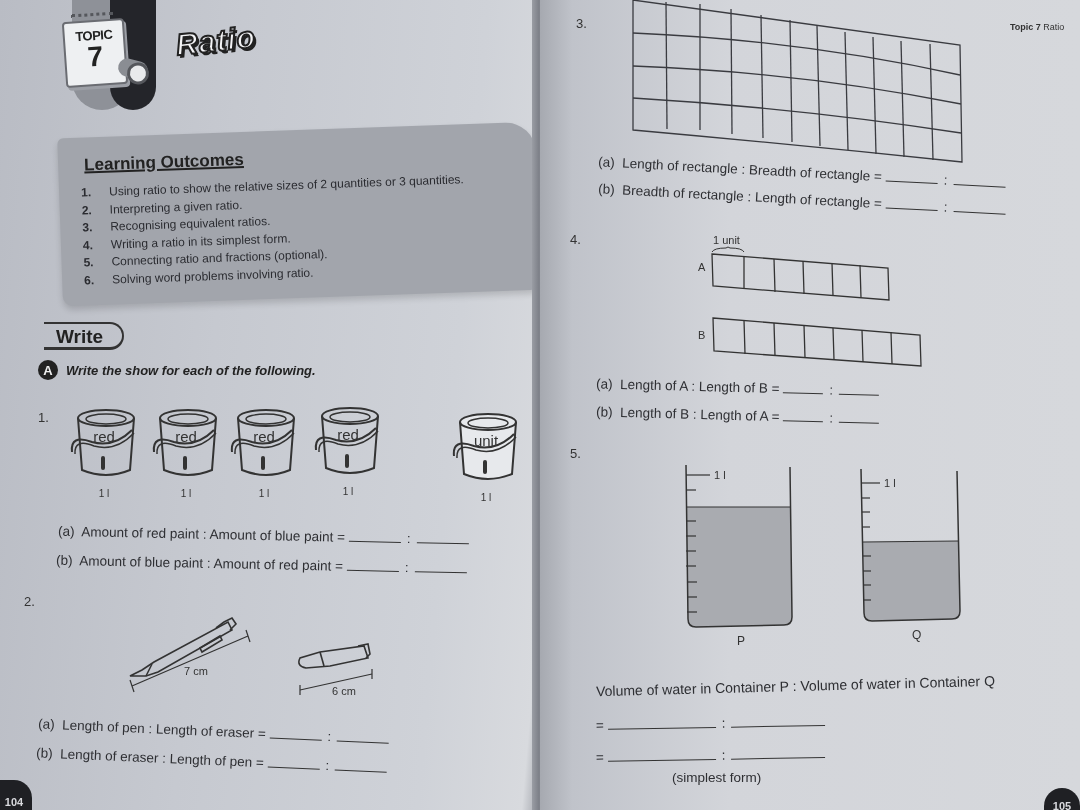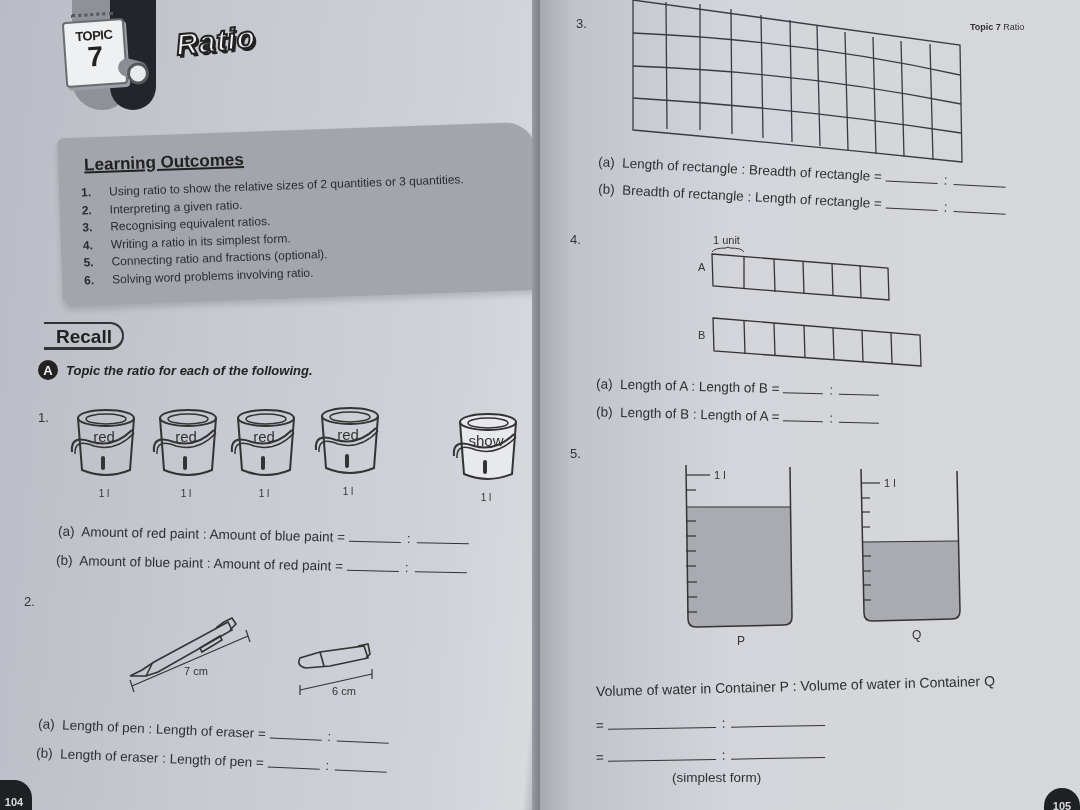--- a/index.html
+++ b/index.html
@@ -67,21 +67,21 @@
   .bucket .vol { position: absolute; left: 0; right: 0; top: 80px; text-align: center; font-size: 10px; color: #333; }
 
   .line-q { position: absolute; font-size: 13.5px; color: #2e2f33; white-space: nowrap; }
   .blank { display: inline-block; border-bottom: 1px solid #333; width: 52px; height: 12px; vertical-align: baseline; }
   .colon { display: inline-block; margin: 0 6px; }
 
   .page-num { position: absolute; width: 36px; height: 40px; background: #1f2024; color: #d8d9dd;
     font-weight: 700; font-size: 11px; display: flex; align-items: flex-end; justify-content: center; padding-bottom: 6px; }
 
   .running-head { position: absolute; left: 970px; top: 22px; font-size: 9px; color: #333; }
-  .running-head b { font-weight: 700; }
+  .running-head b { font-weight: 700; margin-left: 40px; }
 
   .cap { position: absolute; font-size: 11px; color: #333; }
 </style>
 </head>
 <body>
 
 <div class="spread">
 
   <div class="page-left">
     <div class="topic-tab-shadow"></div>
@@ -118,25 +118,25 @@
             <span>Connecting ratio and fractions (optional).</span>
           </li>
         <li>
             <span class="n">6.</span>
             <span>Solving word problems involving ratio.</span>
           </li>
       </ol>
     </div>
 
     <div class="recall">
-        <span>Recall</span>
+        <span>Write</span>
       </div>
     <div class="section-a">
       <div class="badge-a">A</div>
-      <div class="instr">Topic the ratio for each of the following.</div>
+      <div class="instr">Write the show for each of the following.</div>
     </div>
 
     <div class="qnum" style="left:38px; top:410px;">1.</div>
 
     <div class="bucket" style="left:66px; top:408px;">
       <svg viewBox="0 0 76 72">
           <ellipse cx="40" cy="10" rx="28" ry="8" fill="none" stroke="#333" stroke-width="2"></ellipse>
           <ellipse cx="40" cy="11" rx="20" ry="5" fill="none" stroke="#333" stroke-width="1.5"></ellipse>
           <path d="M12 10 L16 62 Q40 72 64 62 L68 10" fill="none" stroke="#333" stroke-width="2"></path>
           <path d="M6 44 Q4 26 26 34 Q48 40 66 22" fill="none" stroke="#333" stroke-width="2"></path>
@@ -185,21 +185,21 @@
     <div class="bucket" style="left:448px; top:412px;">
       <svg viewBox="0 0 76 72">
           <path d="M12 10 L16 62 Q40 72 64 62 L68 10 Z" fill="#e7e9ec"></path>
           <ellipse cx="40" cy="10" rx="28" ry="8" fill="#e7e9ec" stroke="#333" stroke-width="2"></ellipse>
           <ellipse cx="40" cy="11" rx="20" ry="5" fill="none" stroke="#333" stroke-width="1.5"></ellipse>
           <path d="M12 10 L16 62 Q40 72 64 62 L68 10" fill="none" stroke="#333" stroke-width="2"></path>
           <path d="M6 44 Q4 26 26 34 Q48 40 66 22" fill="none" stroke="#333" stroke-width="2"></path>
           <path d="M9 46 Q8 30 28 38 Q50 44 68 25" fill="none" stroke="#333" stroke-width="1.5"></path>
           <path d="M37 50 L37 60" stroke="#333" stroke-width="4" stroke-linecap="round"></path>
         </svg>
-      <div class="lbl">show</div>
+      <div class="lbl">unit</div>
       <div class="vol">1 l</div>
     </div>
 
     <div class="line-q" style="left:58px; top:528px; transform:rotate(1.2deg);">
       <span>(a)</span>&nbsp;
       <span>Amount of red paint : Amount of blue paint =</span>
       <span class="blank"></span><span class="colon">:</span><span class="blank"></span>
     </div>
     <div class="line-q" style="left:56px; top:557px; transform:rotate(1.2deg);">
       <span>(b)</span>&nbsp;

